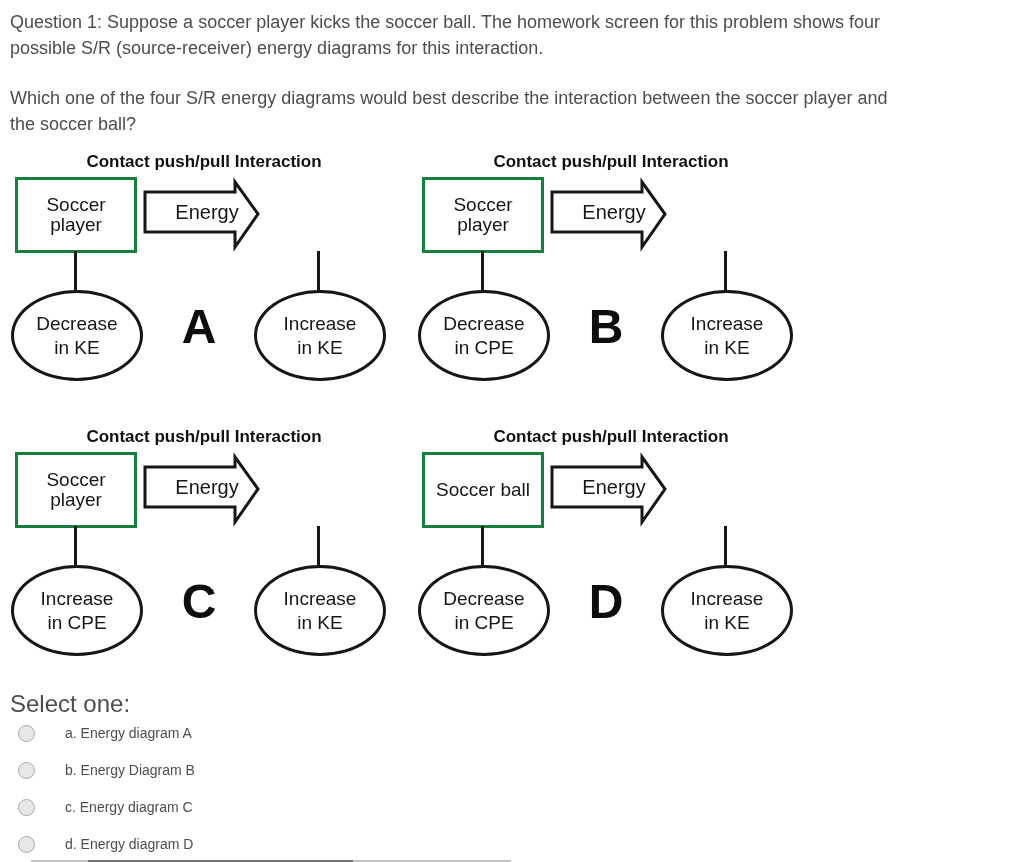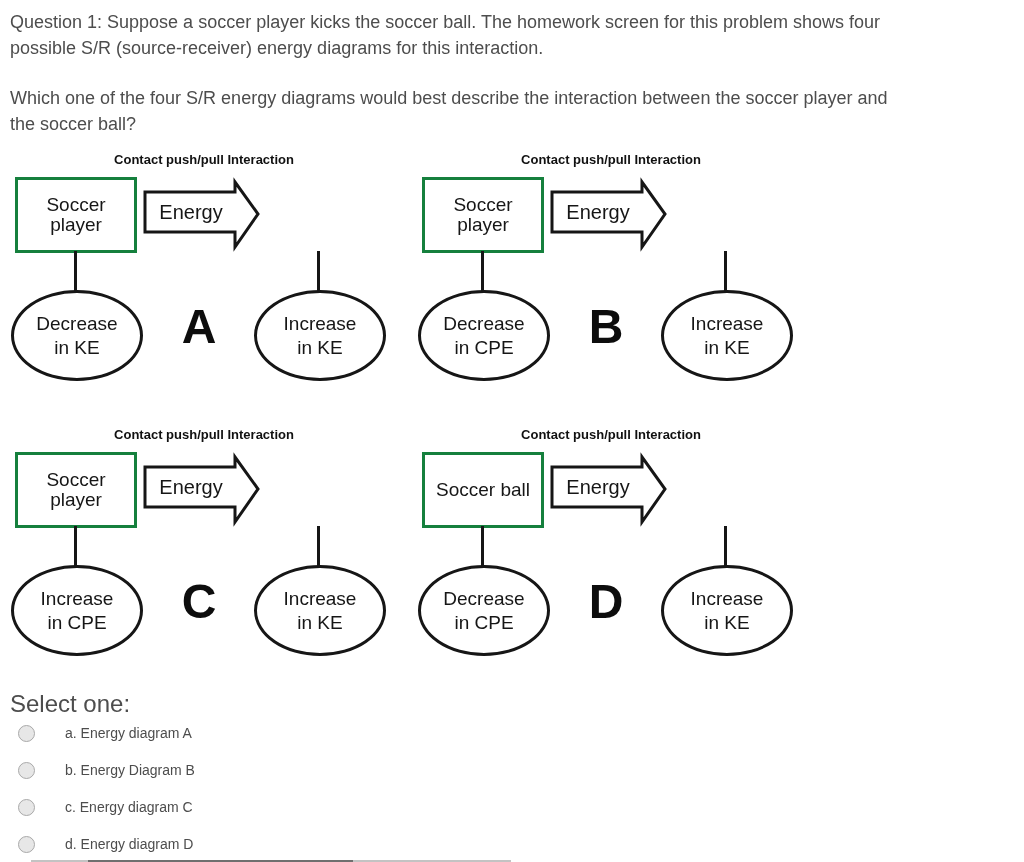--- a/index.html
+++ b/index.html
@@ -9,29 +9,29 @@
 
   
   .qtext{position:absolute;left:10px;width:1000px;color:#4d4d4d;
          font-size:18px;line-height:26px;white-space:pre-line;}
   .q1{top:9px;}
   .q2{top:85px;}
 
   
   .diagram{position:absolute;width:396px;height:240px;color:#161616;}
   .d-title{position:absolute;top:2px;left:0;width:100%;text-align:center;
-           font-weight:bold;font-size:13px;color:#111;}
+           font-weight:bold;font-size:17px;color:#111;}
   .d-box{position:absolute;top:27px;width:122px;height:76px;border:3px solid #15803d;
          box-sizing:border-box;background:#fff;display:flex;align-items:center;
          justify-content:center;text-align:center;font-size:19px;line-height:20px;}
   .d-box span{display:inline-block;max-width:100px;}
   .d-left{left:9px;}
   .d-arrow{position:absolute;left:135px;top:26px;width:120px;height:78px;}
   .d-energy{position:absolute;left:139px;top:49px;width:92px;height:26px;
-            text-align:center;font-size:20px;line-height:26px;color:#161616;}
+            text-align:center;font-size:20px;line-height:26px;color:#161616;padding-left:16px;}
   .d-conn{position:absolute;top:101px;width:3px;height:41px;background:#161616;}
   .conn-left{left:68px;}
   .conn-right{left:311px;}
   .d-ellipse{position:absolute;top:140px;width:132px;height:91px;border:3px solid #161616;
              border-radius:50%;box-sizing:border-box;background:#fff;display:flex;
              align-items:center;justify-content:center;text-align:center;
              font-size:19px;line-height:24px;}
   .d-ellipse span{display:inline-block;max-width:92px;}
   .ell-left{left:5px;}
   .ell-right{left:248px;}

